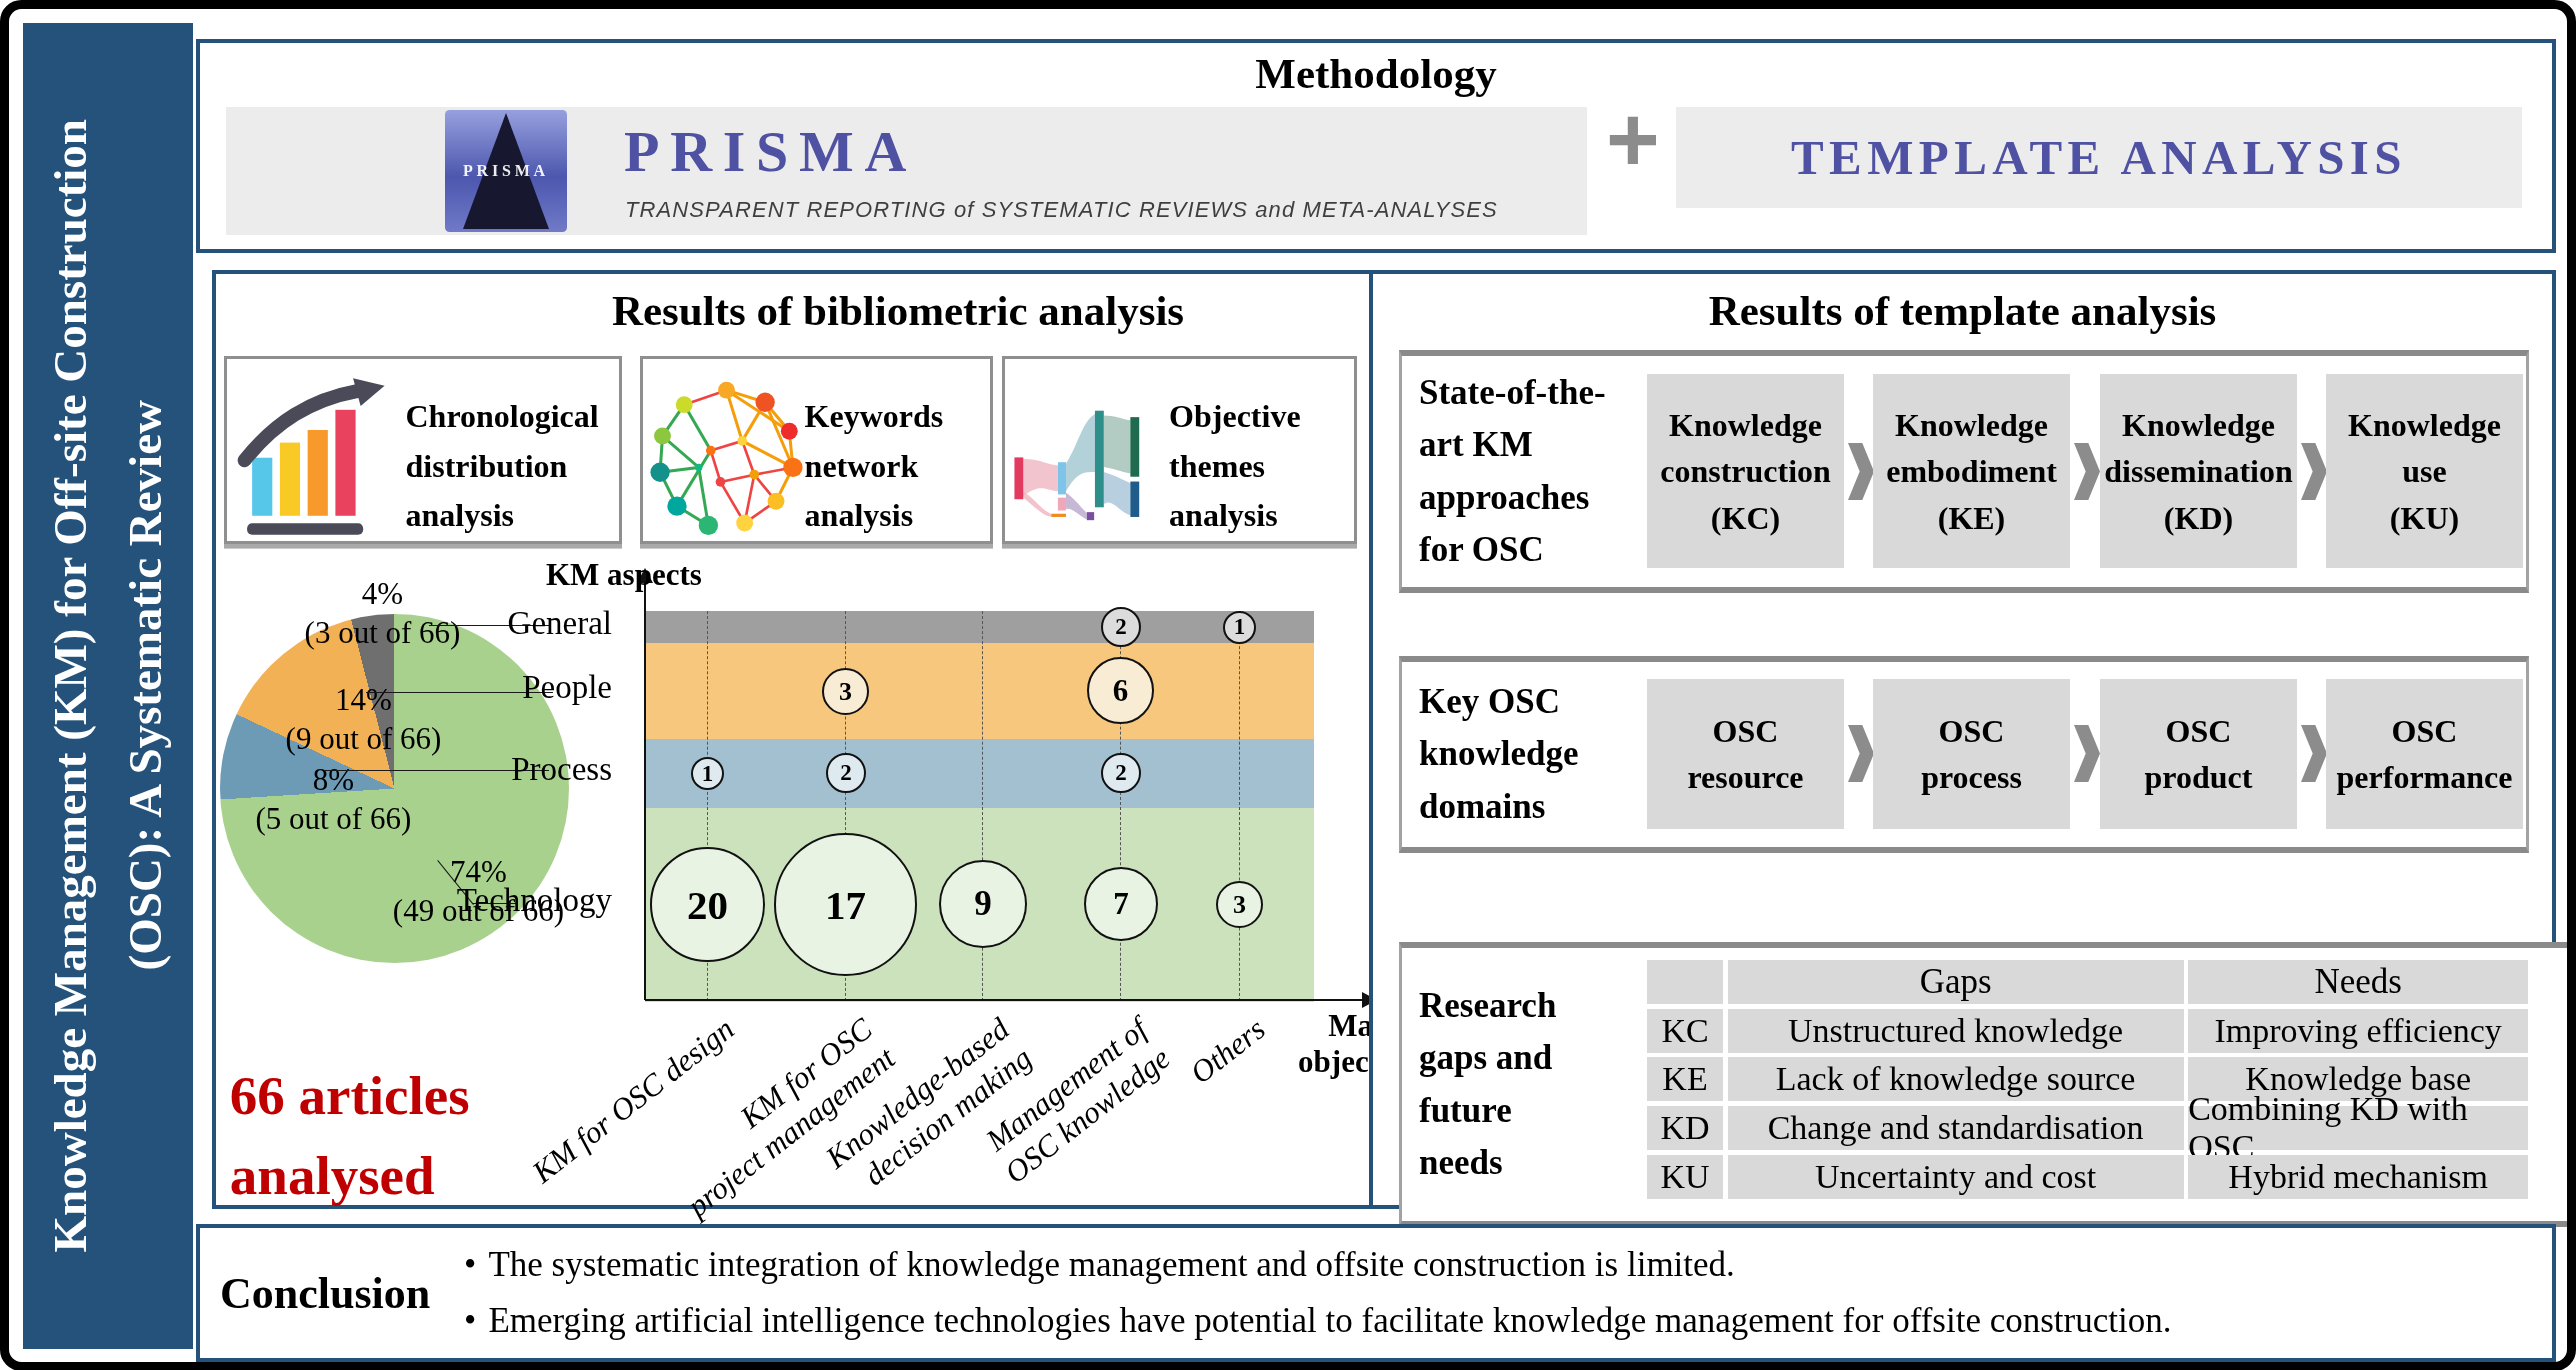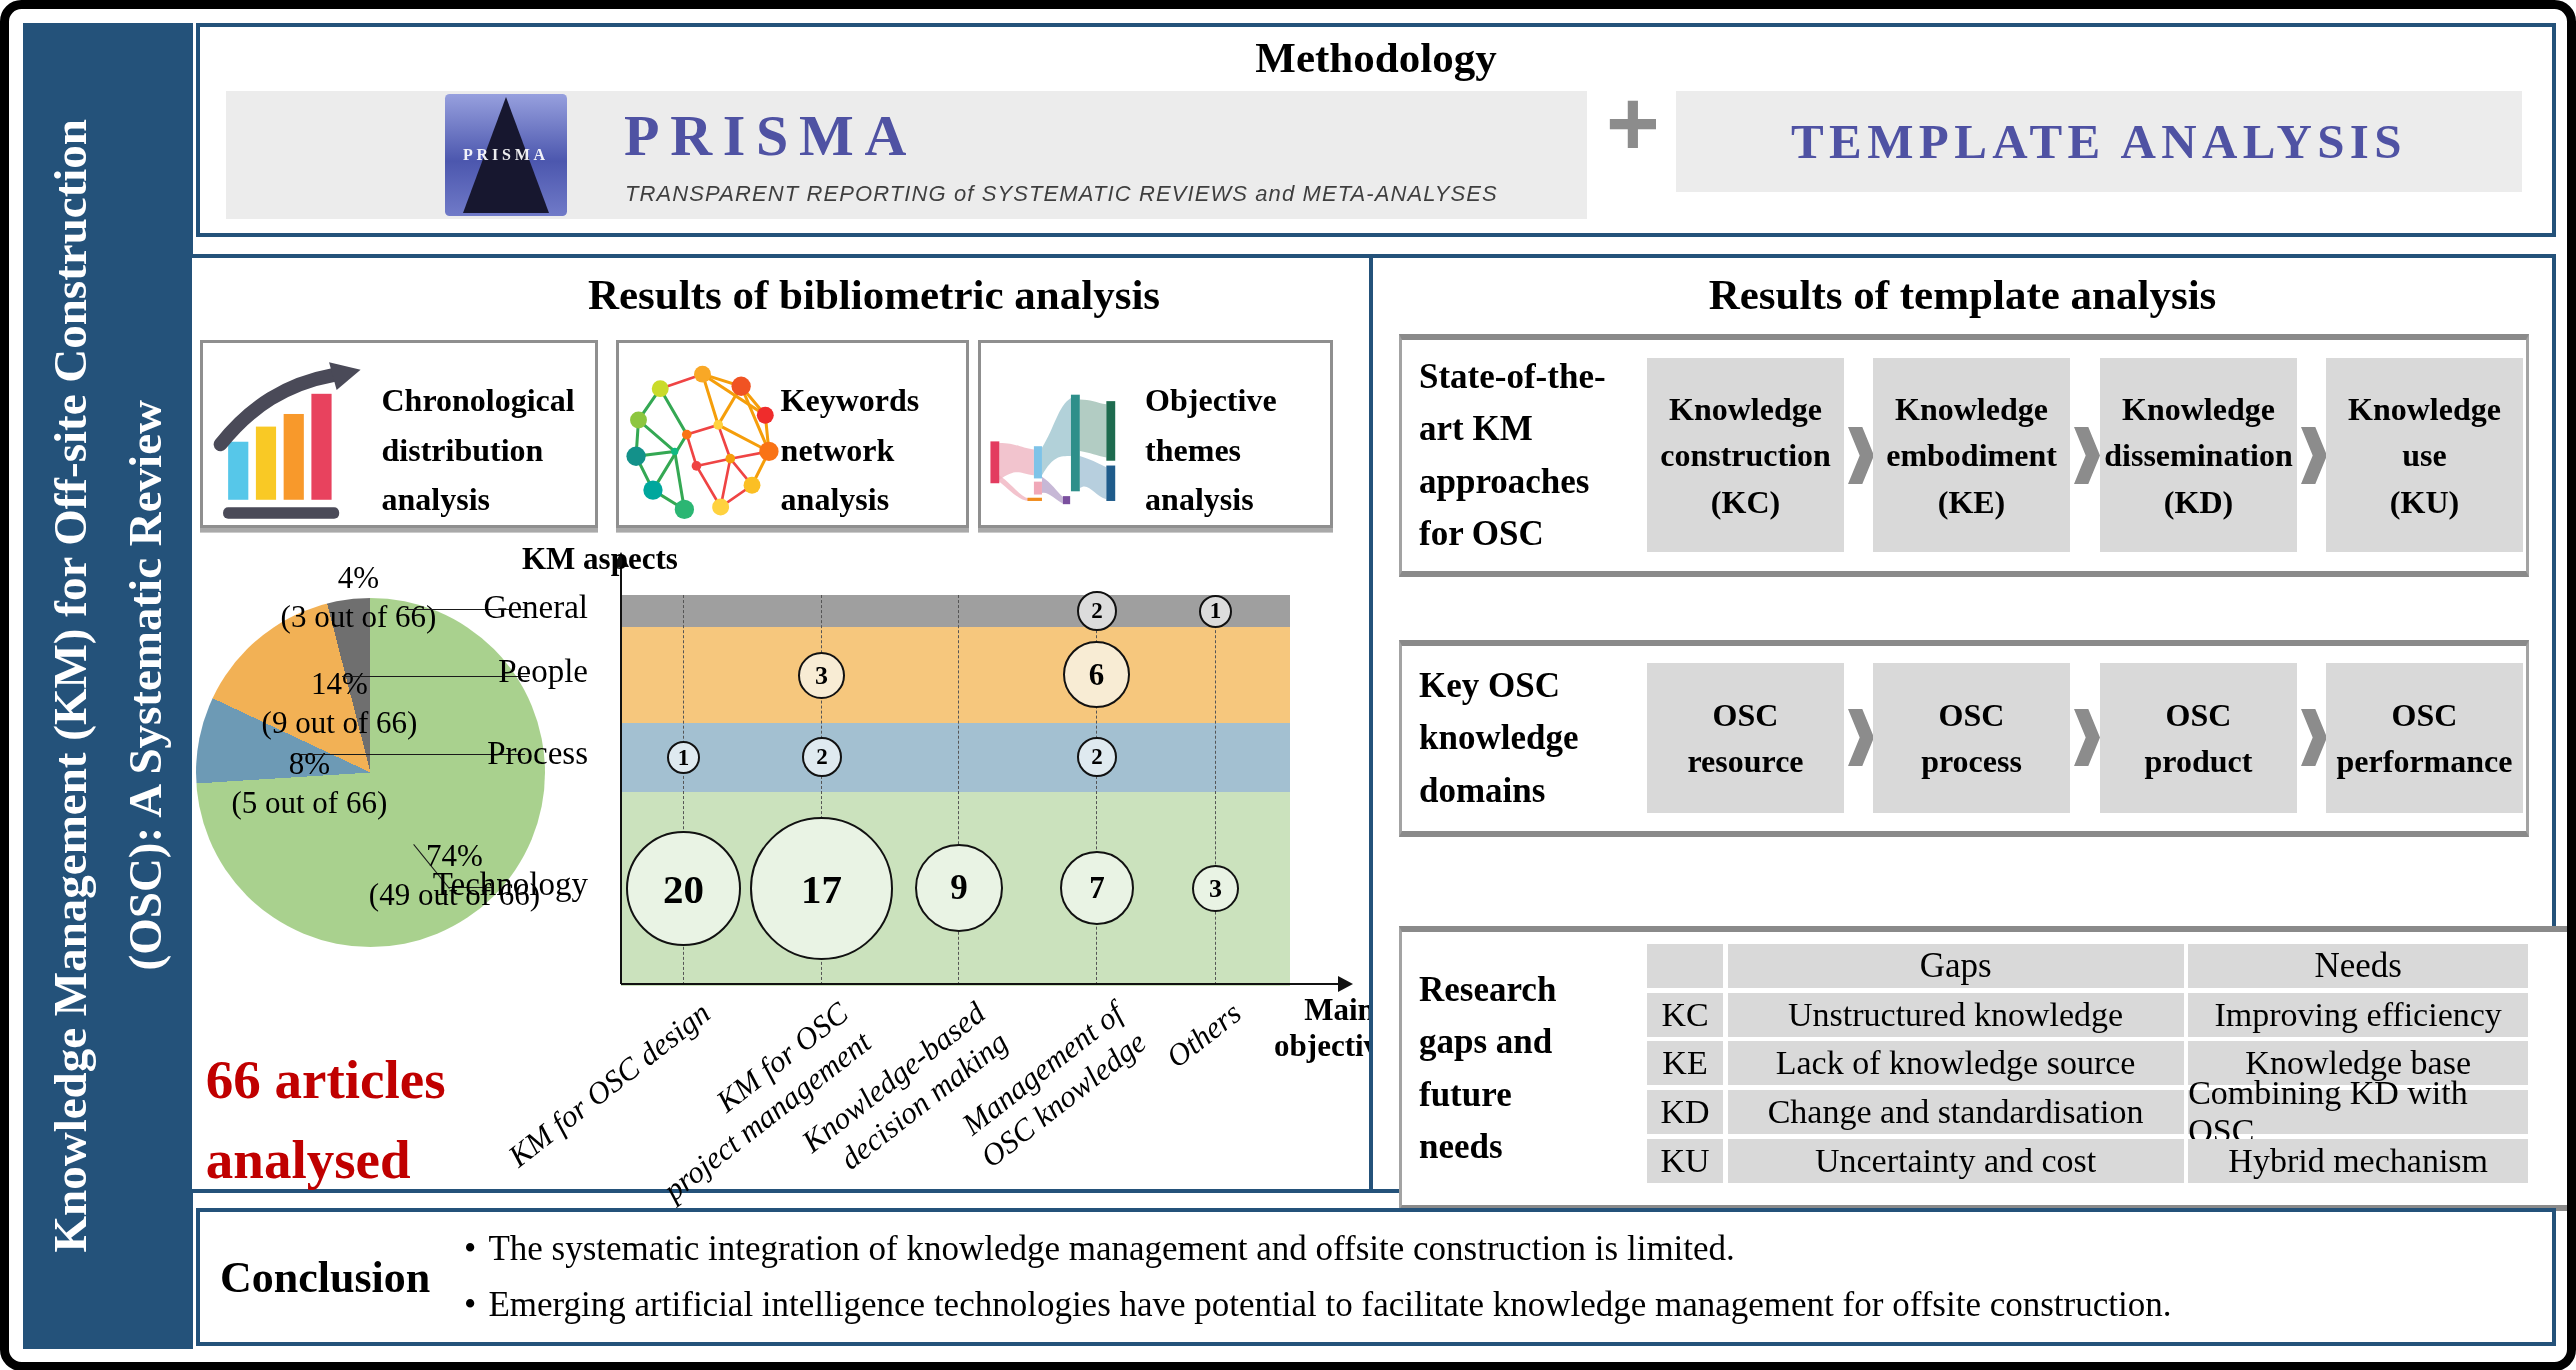--- a/index.html
+++ b/index.html
@@ -6,21 +6,21 @@
   body{width:2576px;height:1371px;position:relative;background:#cfcfcf;font-family:"Liberation Serif","DejaVu Serif",serif;}
   .canvas{position:absolute;left:0;top:0;width:2576px;height:1371px;background:#fff;}
   .frame{position:absolute;inset:0;border:9.2px solid #000;border-radius:21.4px;pointer-events:none;z-index:60;}
   .abs{position:absolute;}
   .pre{white-space:pre-line;}
   
   .sidebar{left:23px;top:23px;width:170px;height:1326px;background:#24527A;display:flex;align-items:center;justify-content:center;}
   .sidebar-text{writing-mode:vertical-rl;transform:rotate(180deg);color:#ffffff;font-weight:bold;font-size:47px;line-height:1.6;text-align:center;}
   .sidebar-text span{display:block;}
   
-  .bluebox{border:4.6px solid #24527A;background:#fff;box-sizing:border-box;}
+  .bluebox{border:4.6px solid #24527A;background:#fff;box-sizing:border-box;margin-top:16px;}
   .panel-title{position:absolute;left:0;right:0;text-align:center;font-weight:bold;font-size:43px;color:#000;}
   
   .graypanel{position:absolute;background:#ececec;}
   .plogo{position:absolute;width:122px;height:122px;border-radius:4.6px;background:linear-gradient(180deg,#97a0de,#4c57ae 55%,#707ac8);overflow:hidden;}
   .plogo:before{content:"";position:absolute;left:50%;top:3.1px;transform:translateX(-50%);border-left:43px solid transparent;border-right:43px solid transparent;border-bottom:116px solid #17172f;}
   .plogo-text{position:absolute;top:50%;transform:translateY(-50%);width:100%;text-align:center;color:rgba(255,255,255,.92);font-size:16px;letter-spacing:3.8px;font-weight:bold;}
   .prisma-word{position:absolute;font-weight:bold;font-size:58px;letter-spacing:10.7px;color:#4f52a3;}
   .prisma-tag{position:absolute;font-family:"Liberation Sans","DejaVu Sans",sans-serif;font-size:22px;letter-spacing:1.1px;color:#3f3f3f;}
   .plus{position:absolute;font-family:"Liberation Sans","DejaVu Sans",sans-serif;font-weight:bold;font-size:92px;color:#8c8c8c;}
   .template-label{position:absolute;display:flex;align-items:center;justify-content:center;font-weight:bold;font-size:49px;letter-spacing:5.4px;color:#4f52a3;}
@@ -75,21 +75,21 @@
       <div class="plogo" style="left:219px;top:3.1px;">
         <div class="plogo-text">PRISMA</div>
       </div>
       <div class="prisma-word" style="left:398px;top:10.7px;">PRISMA</div>
       <div class="prisma-tag" style="left:399px;top:90px;font-style:italic;">TRANSPARENT REPORTING of SYSTEMATIC REVIEWS and META-ANALYSES</div>
     </div>
     <div class="plus" style="left:1406px;top:44px;">+</div>
     <div class="graypanel template-label" style="left:1476px;top:64px;width:846px;height:101px;background:#ececec;">TEMPLATE ANALYSIS</div>
   </div>
 
-  <div class="abs bluebox" style="left:188px;top:254px;width:1372px;height:939px;">
+  <div class="abs bluebox" style="left:212px;top:254px;width:1372px;height:939px;">
     <div class="panel-title" style="top:12.2px;">Results of bibliometric analysis</div>
 
     <div class="card" style="left:8.4px;top:82px;width:398px;height:188px;">
       <svg viewBox="0 0 130 130" style="width:172px;height:164px;margin-left:6.1px;flex:none;">
         <rect x="12" y="64" width="16" height="46" fill="#56c7e9"></rect>
         <rect x="34" y="52" width="16" height="58" fill="#f9c925"></rect>
         <rect x="56" y="42" width="16" height="68" fill="#f8992b"></rect>
         <rect x="78" y="26" width="16" height="84" fill="#e8425e"></rect>
         <rect x="8" y="116" width="92" height="9" rx="4" fill="#4a4a58"></rect>
         <path d="M6,66 C30,36 58,18 96,11" stroke="#4a4a58" stroke-width="11" fill="none" stroke-linecap="round"></path>

